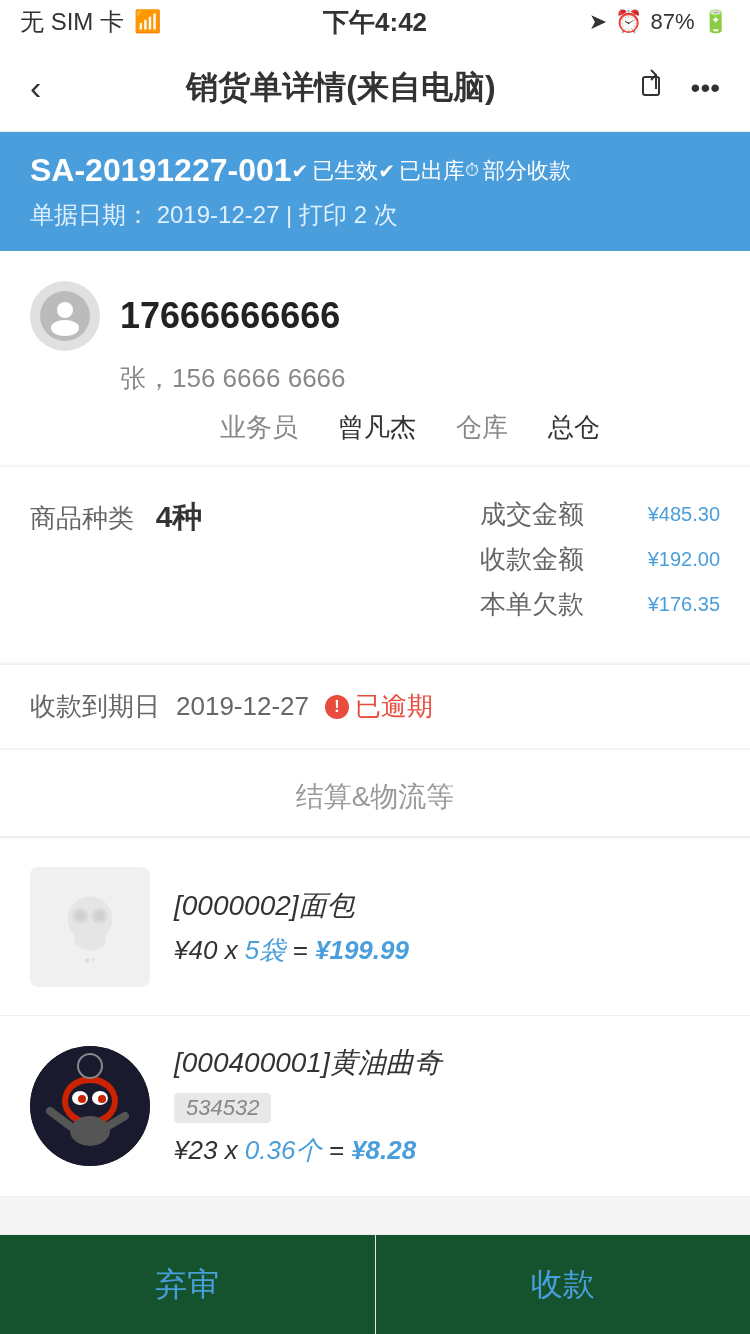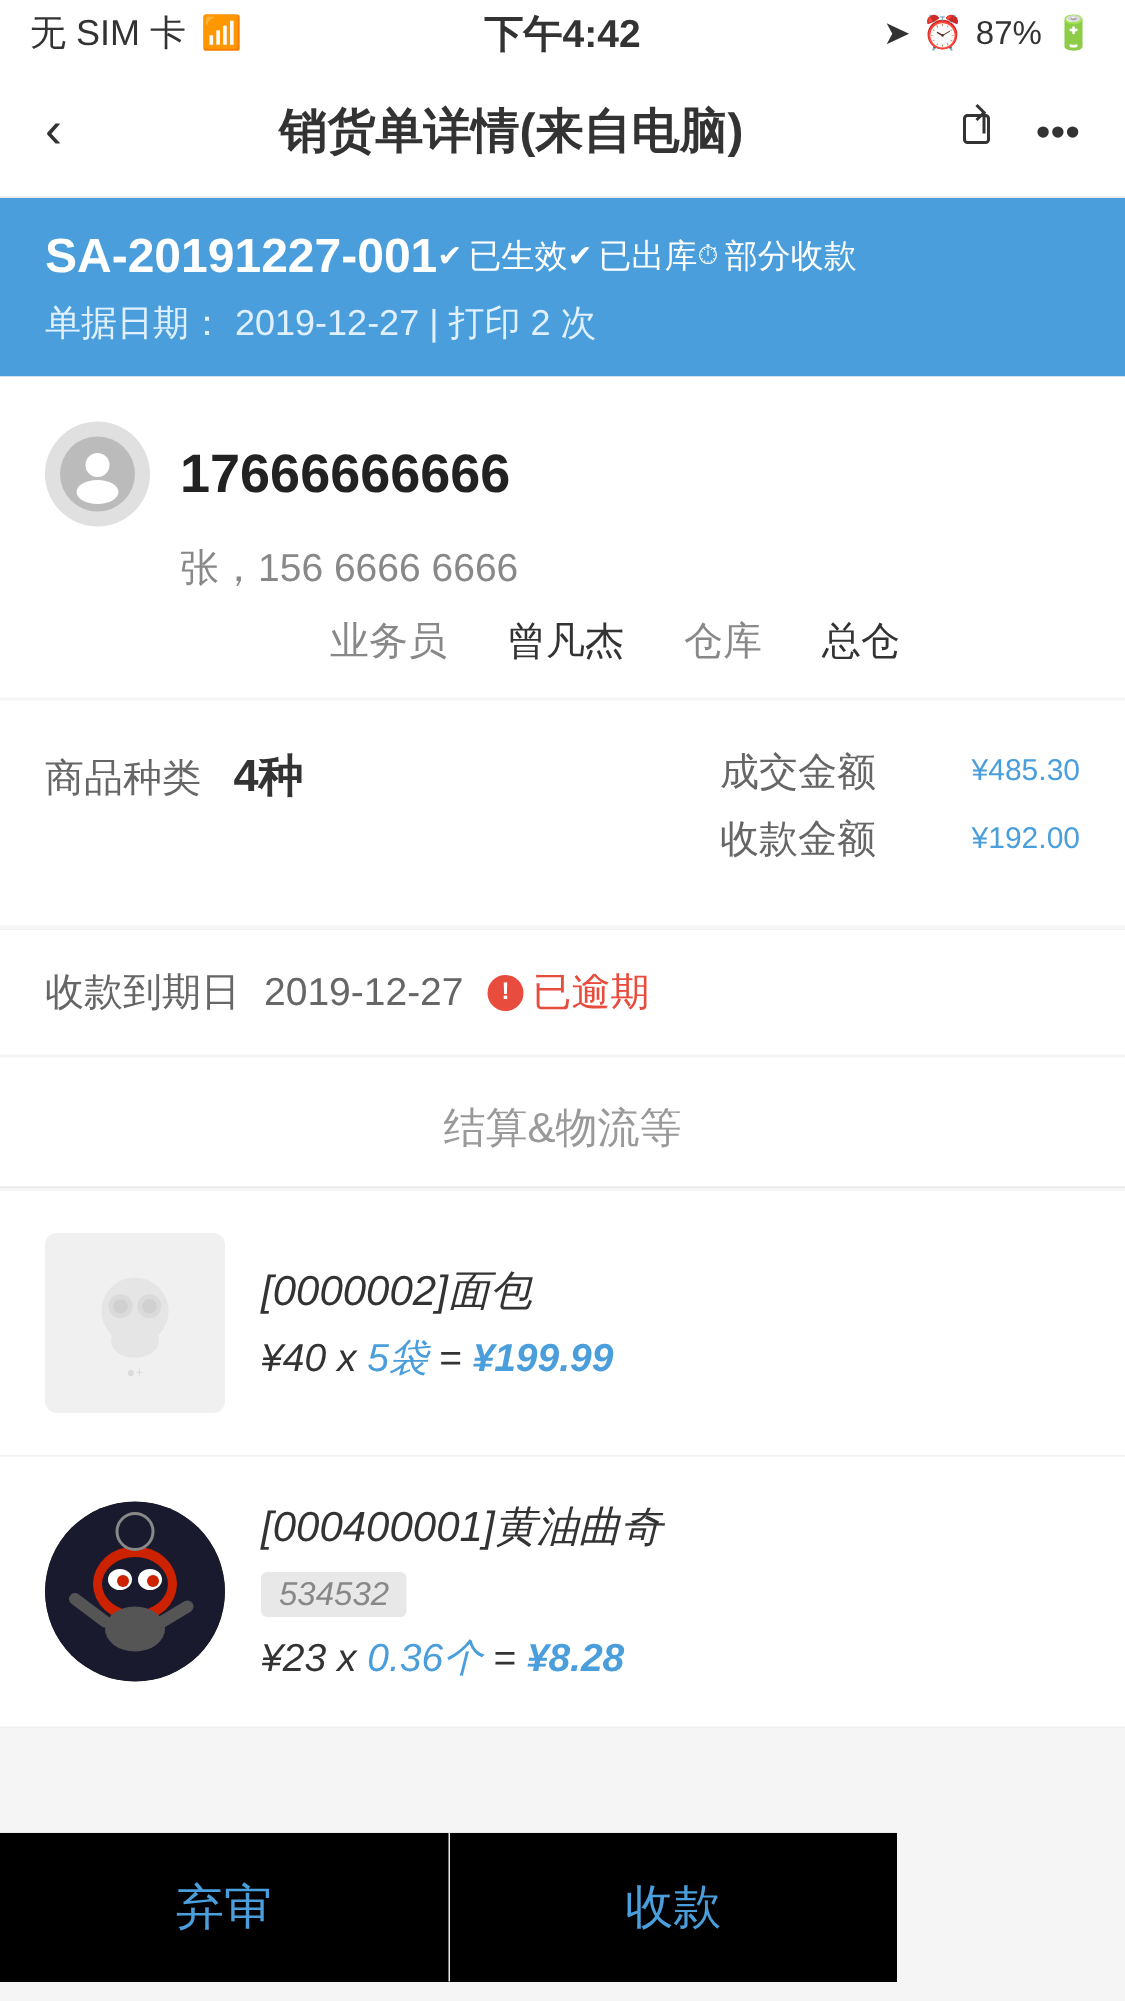--- a/index.html
+++ b/index.html
@@ -299,25 +299,25 @@
       color: #4a9edb;
     }
     .product-total {
       color: #4a9edb;
       font-weight: 600;
     }
 
     
     .bottom-bar {
       position: fixed;
-      bottom: 13px;
+      bottom: 0;
       left: 0;
-      width: 598px;
+      width: 750px;
       height: 100px;
-      background: #000000;
+      background: #14532d;
       border-top: 1px solid #e8e8e8;
       display: flex;
     }
     .bottom-btn {
       flex: 1;
       display: flex;
       align-items: center;
       justify-content: center;
       font-size: 32px;
       cursor: pointer;
@@ -439,20 +439,24 @@
   </div>
   <div class="stats-right">
     <div class="stat-item">
       <span class="stat-label">成交金额</span>
       <span class="stat-amount">¥485.30</span>
     </div>
     <div class="stat-item">
       <span class="stat-label">收款金额</span>
       <span class="stat-amount">¥192.00</span>
     </div>
+    <div class="stat-item">
+      <span class="stat-label">本单欠款</span>
+      <span class="stat-amount">¥176.35</span>
+    </div>
   </div>
 </div>
 
 <div class="due-section">
   <span>收款到期日</span>
   <span>2019-12-27</span>
   <span class="overdue-badge">
     <span class="overdue-dot">!</span>
     <span>已逾期</span>
   </span>

